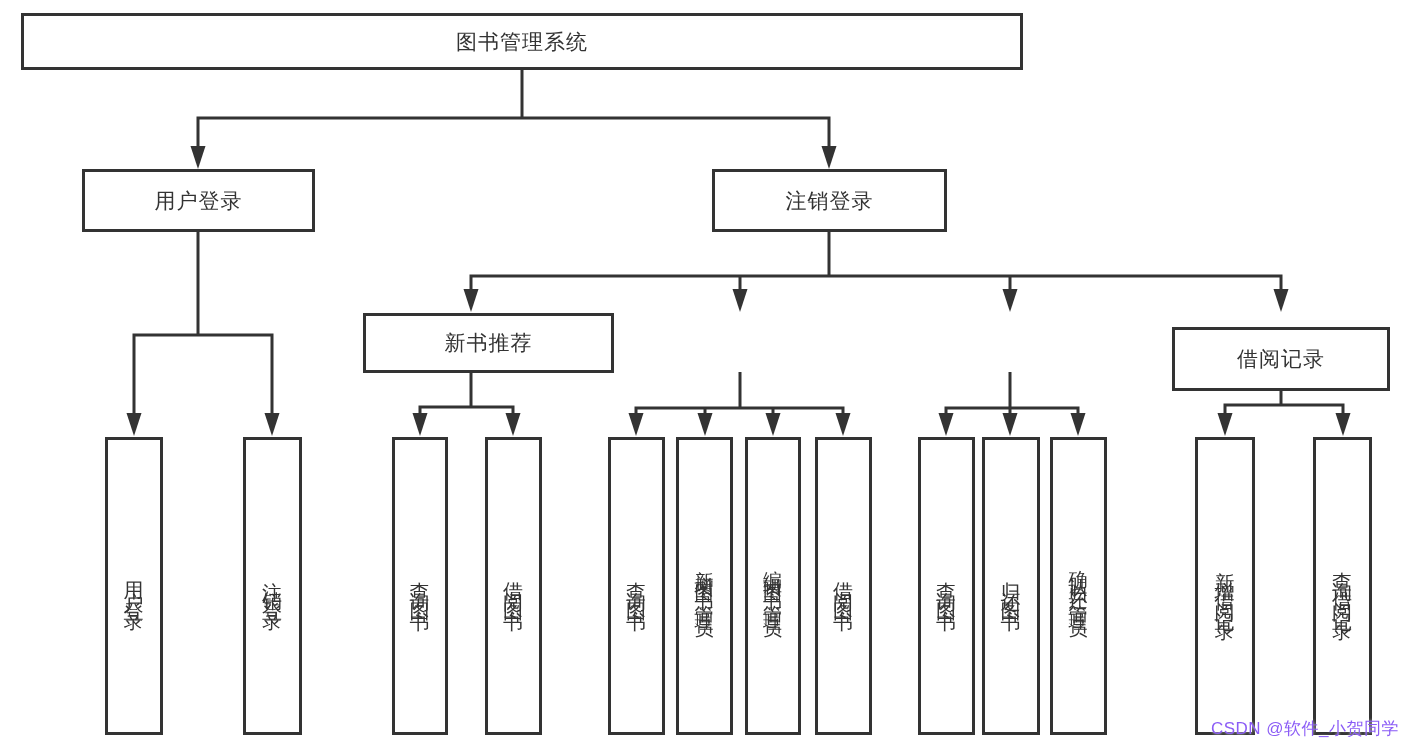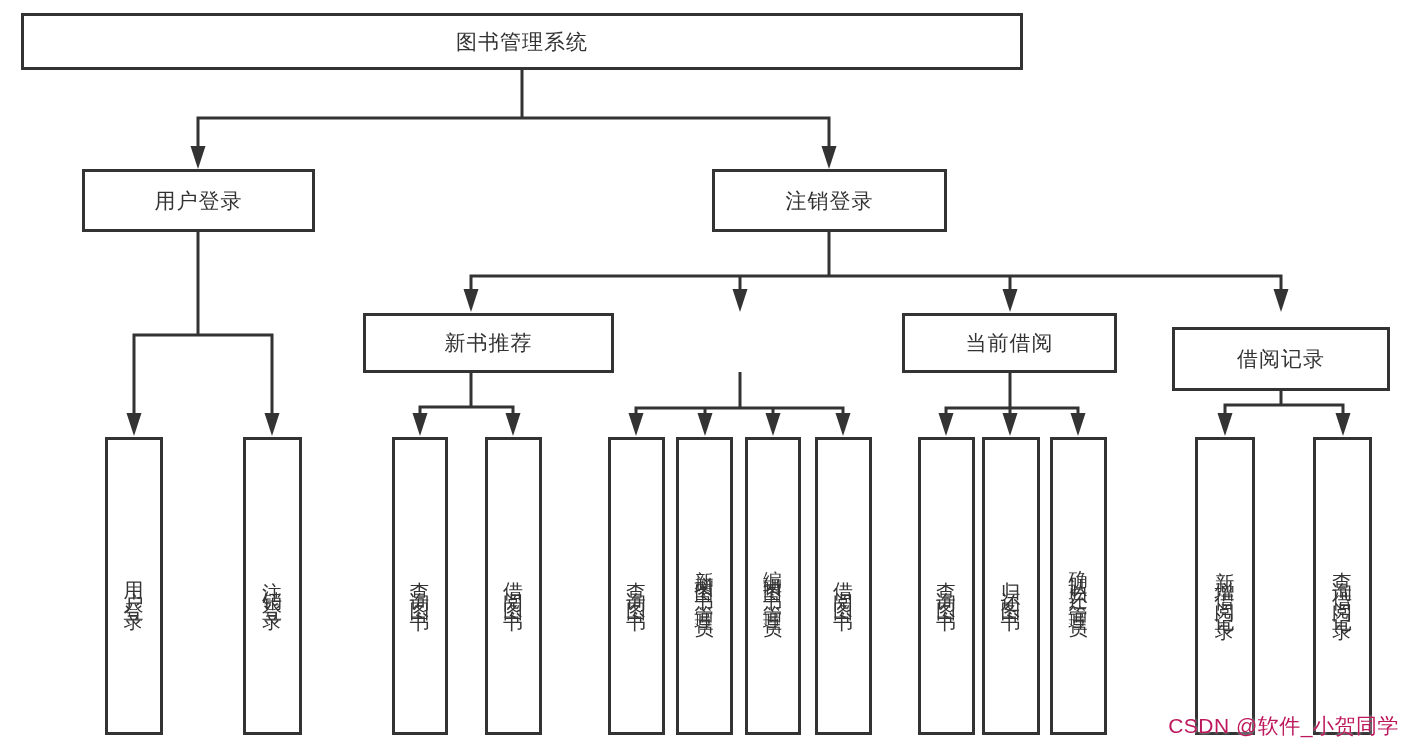--- a/index.html
+++ b/index.html
@@ -14,21 +14,21 @@
   }
   .box .label{white-space:nowrap;}
   .h .label{font-size:21px;letter-spacing:1px;}
   .v .label{
     writing-mode:vertical-rl;text-orientation:mixed;
     font-size:20px;letter-spacing:10px;line-height:1;
   }
   .v.long .label{font-size:19px;letter-spacing:7px;}
   .watermark{
     position:absolute;right:6px;bottom:7px;z-index:5;
-    font-size:21px;color:#be185d;letter-spacing:0.5px;
+    font-size:17px;color:#8b5cf6;letter-spacing:0.5px;
     text-shadow:0 0 3px rgba(255,255,255,0.9);
   }
 </style>
 </head>
 <body>
 
 <div class="stage">
 
   <svg class="connectors" width="1405" height="747" viewBox="0 0 1405 747">
     <g stroke="#333333" stroke-width="3" fill="none">
@@ -89,23 +89,20 @@
   <div class="box h" style="left:82px;top:169px;width:233px;height:63px">
     <span class="label">用户登录</span>
   </div>
   <div class="box h" style="left:712px;top:169px;width:235px;height:63px">
     <span class="label">注销登录</span>
   </div>
 
   <div class="box h" style="left:363px;top:313px;width:251px;height:60px">
     <span class="label">新书推荐</span>
   </div>
-  <div class="box h" style="left:902px;top:313px;width:215px;height:60px">
-    <span class="label">当前借阅</span>
-  </div>
   <div class="box h" style="left:1172px;top:327px;width:218px;height:64px">
     <span class="label">借阅记录</span>
   </div>
 
   <div class="box v" style="left:105px;top:437px;width:58px;height:298px">
     <span class="label">用户登录</span>
   </div>
   <div class="box v" style="left:243px;top:437px;width:59px;height:298px">
     <span class="label">注销登录</span>
   </div>

